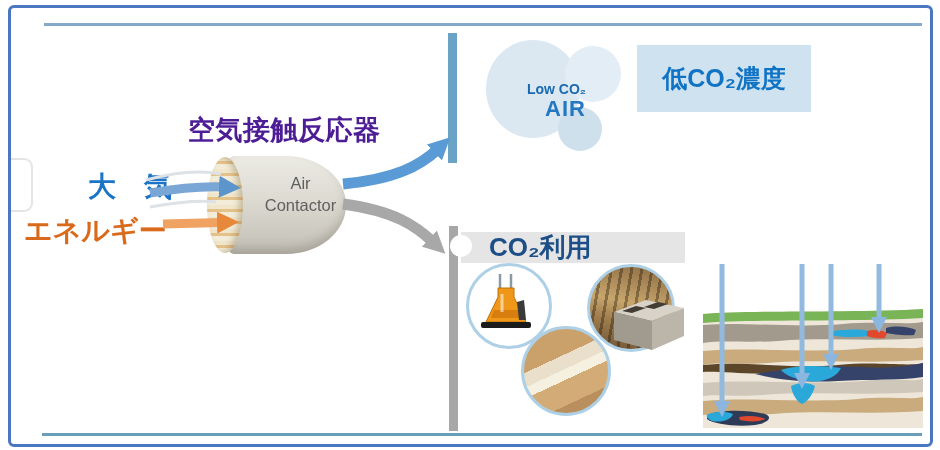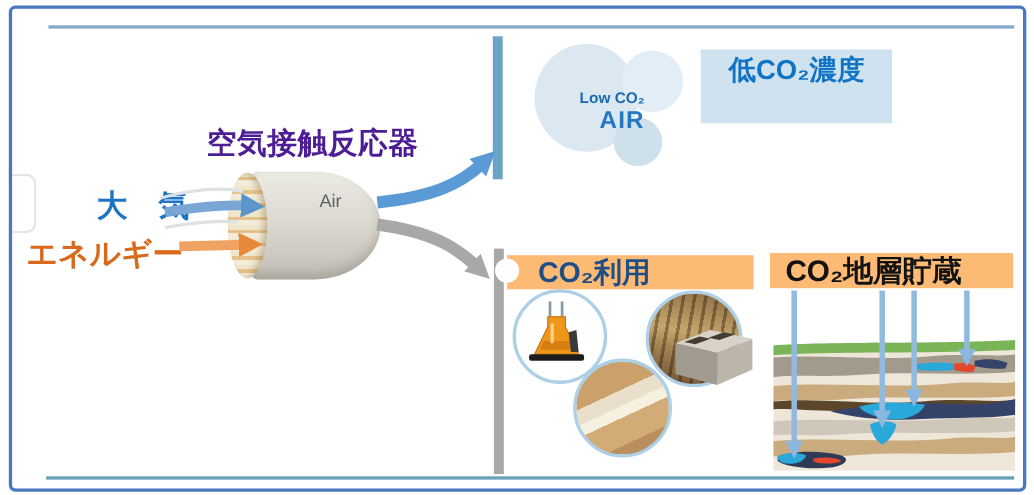--- a/index.html
+++ b/index.html
@@ -35,24 +35,24 @@
 
   
   .bub{border-radius:50%;}
   .bub1{left:486px;top:40px;width:94px;height:98px;background:#dbe7f1;}
   .bub2{left:565px;top:46px;width:56px;height:56px;background:#e3edf5;}
   .bub3{left:558px;top:107px;width:44px;height:44px;background:#cfe0ed;}
   .bub-text{left:482px;top:82px;width:104px;text-align:right;line-height:1.05;}
   .bub-text .l1{font-size:14px;font-weight:bold;color:#1a6ab1;}
   .bub-text .l2{font-size:22px;font-weight:bold;color:#2477c0;letter-spacing:1px;}
   .airbox{left:637px;top:45px;width:174px;height:67px;background:#cfe2f0;text-align:center;
-          font-size:25px;font-weight:bold;color:#1173c4;line-height:1.25;padding-top:4px;box-sizing:border-box;}
+          font-size:25px;font-weight:bold;color:#1173c4;line-height:1.25;padding-top:18px;box-sizing:border-box;}
 
   
-  .band{background:#fdba74;box-sizing:border-box;}
+  .band{background:#e5e5e5;box-sizing:border-box;}
   .band-util{left:461px;top:232px;width:224px;height:31px;}
   .band-util .h{position:absolute;left:28px;top:0;line-height:31px;font-size:26px;font-weight:bold;color:#1c4e87;}
   .band-notch{left:450px;top:235px;width:22px;height:22px;border-radius:50%;background:#fff;}
   .band-store{left:700px;top:230px;width:221px;height:32px;}
   .band-store .h{position:absolute;left:14px;top:0;line-height:32px;font-size:27px;font-weight:bold;color:#121212;}
 
   
   .ring{border-radius:50%;border:3px solid #aed0e6;background:#fff;overflow:hidden;}
   .ring::after{content:"";position:absolute;inset:-8px;border:3px solid #bcd8ea;border-radius:50%;
                border-left-color:transparent;border-bottom-color:transparent;transform:rotate(-35deg);}
@@ -76,20 +76,21 @@
   <div class="abs left-notch"></div>
 
   <div class="abs title">空気接触反応器</div>
   <div class="abs lbl-air">大　気</div>
   <div class="abs lbl-energy">エネルギー</div>
 
   <div class="abs cyl-body"></div>
   <div class="abs cyl-cap"></div>
   <div class="abs cyl-label">
     <div>Air</div>
+    <div>Contactor</div>
   </div>
 
   <div class="abs vbar-blue"></div>
   <div class="abs vbar-gray"></div>
 
   <svg class="abs" style="left:0;top:0;" width="940" height="450" viewBox="0 0 940 450">
     <defs>
       <marker id="hSteel" markerUnits="userSpaceOnUse" markerWidth="24" markerHeight="22" refX="5" refY="11" orient="auto">
           <path d="M0,0 L22,11 L0,22 Z" fill="#5c94cc"></path>
         </marker>
@@ -144,23 +145,20 @@
   <svg class="abs block-svg" width="78" height="62" viewBox="0 0 78 62">
     <path d="M4,20 L36,8 L74,16 L42,29 Z" fill="#d8d3c8"></path>
     <path d="M4,20 L42,29 L42,58 L4,48 Z" fill="#a09a8f"></path>
     <path d="M74,16 L74,44 L42,58 L42,29 Z" fill="#bcb6aa"></path>
     <path d="M12,19 L26,14 L36,16 L22,21 Z" fill="#433d33"></path>
     <path d="M34,15 L48,10 L58,12 L44,17 Z" fill="#433d33"></path>
   </svg>
 
   <div class="abs ring c-wood"></div>
 
-  <div class="abs band band-store">
-    <div class="h">CO₂地層貯蔵</div>
-  </div>
 
   <svg class="abs" style="left:703px;top:262px;" width="220" height="166" viewBox="0 0 220 166">
     <path d="M0,52 C50,48 150,51 220,47 L220,166 L0,166 Z" fill="#eee7d9"></path>
     <path d="M0,52 C50,48 150,51 220,47 L220,56 C150,60 50,57 0,61 Z" fill="#79b557"></path>
     <path d="M0,63 C45,60 95,66 140,62 C175,59 205,63 220,60 L220,76 C175,80 125,75 75,79 C45,81 18,78 0,81 Z" fill="#a39a8e"></path>
     <path d="M0,89 C50,85 105,91 155,87 C185,84 208,88 220,85 L220,98 C170,102 115,97 65,101 C35,103 12,100 0,103 Z" fill="#c9ab7d"></path>
     <path d="M0,103 C45,99 90,107 135,103 C175,99 205,105 220,101 L220,108 C175,112 135,106 90,110 C50,114 20,109 0,110 Z" fill="#5c462a"></path>
     <path d="M52,112 C85,106 125,103 160,105 C190,107 210,103 220,101 L220,115 C195,119 165,117 135,119 C105,121 75,118 52,112 Z" fill="#35436a"></path>
     <path d="M78,108 C92,103 118,103 138,106 C134,115 120,121 104,119 C92,117 82,113 78,108 Z" fill="#2ba8da"></path>
     <path d="M0,121 C55,117 110,123 160,119 C190,116 210,120 220,117 L220,130 C165,134 110,129 60,133 C32,135 12,132 0,134 Z" fill="#cfc8ba"></path>

